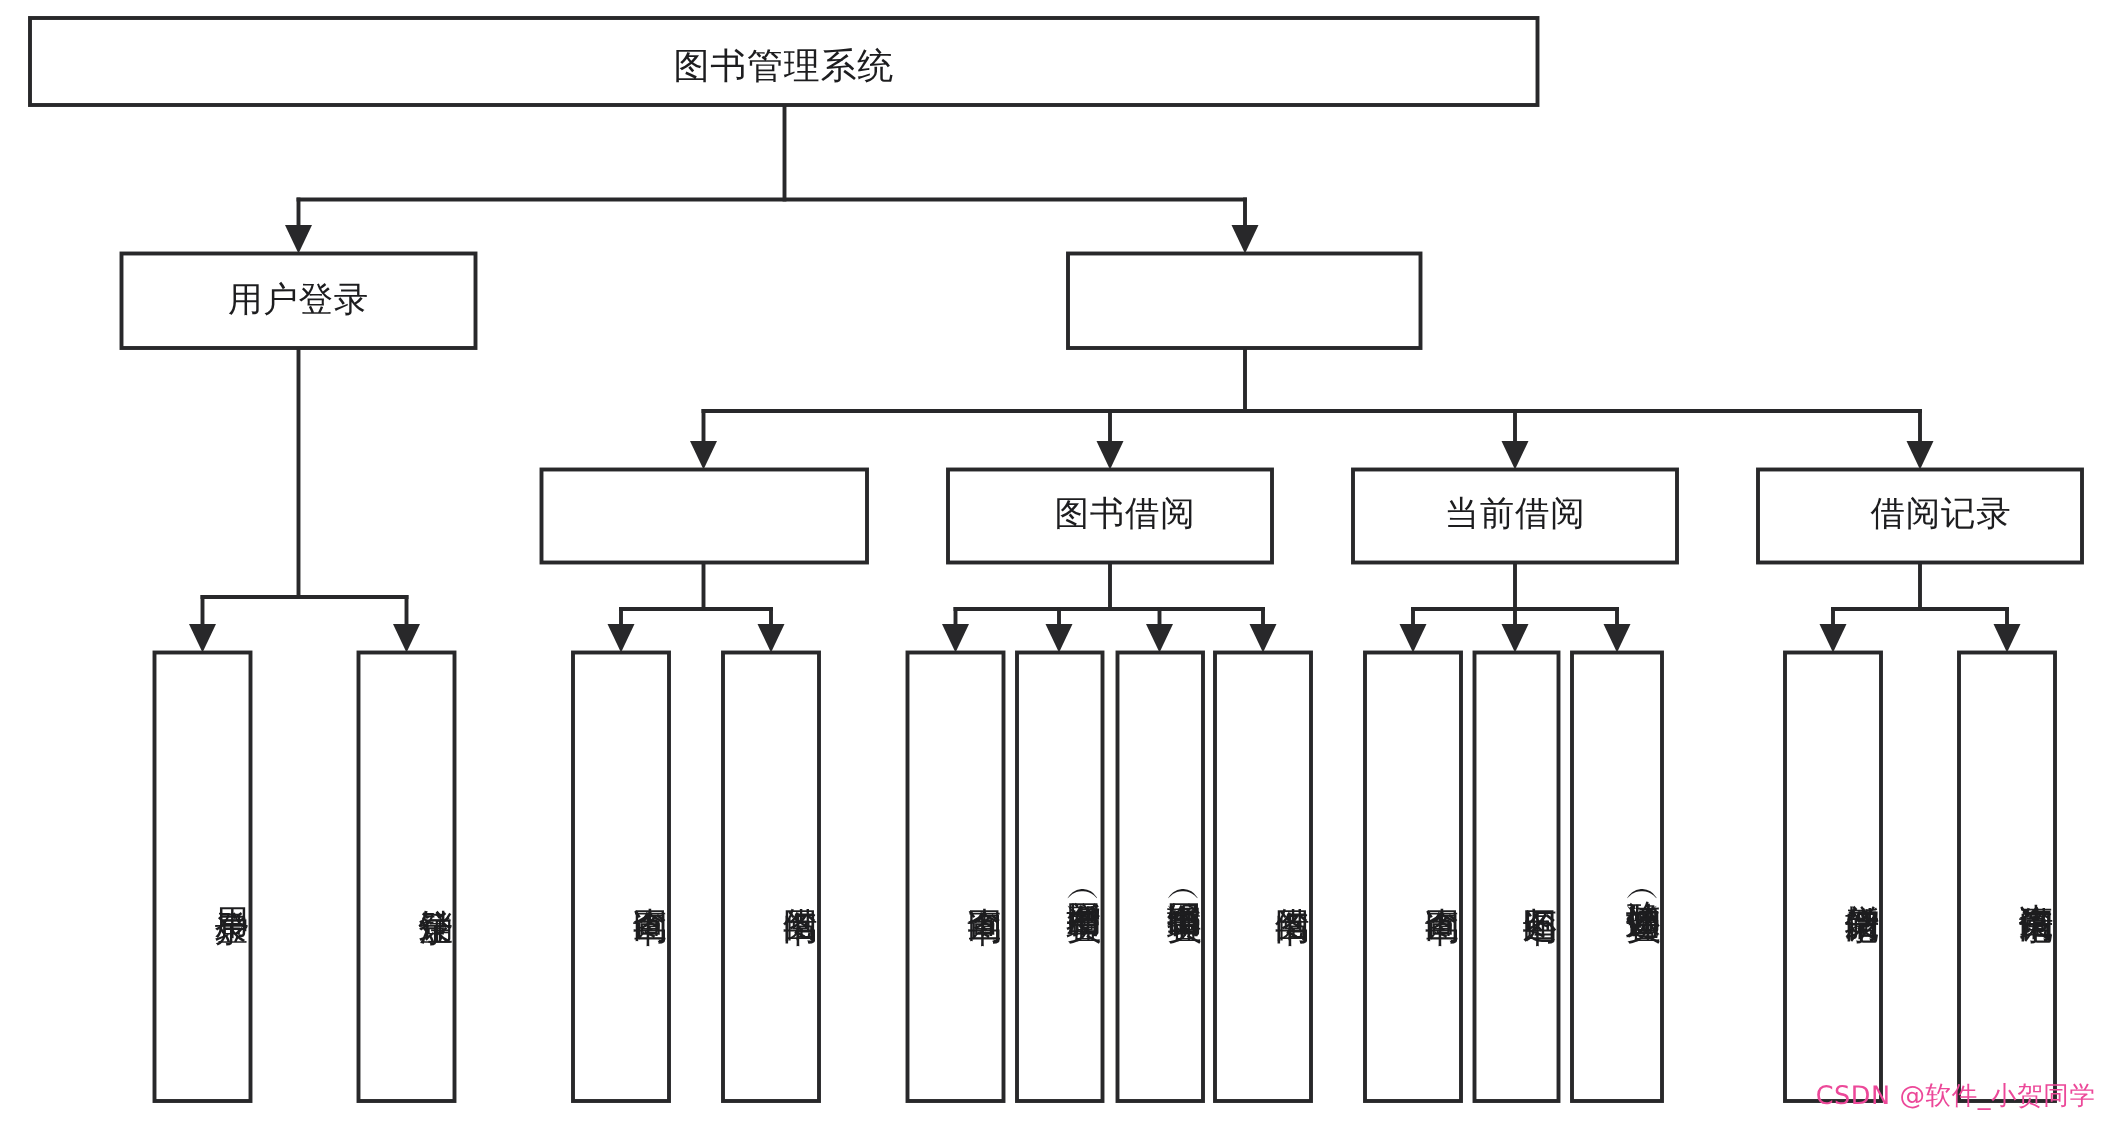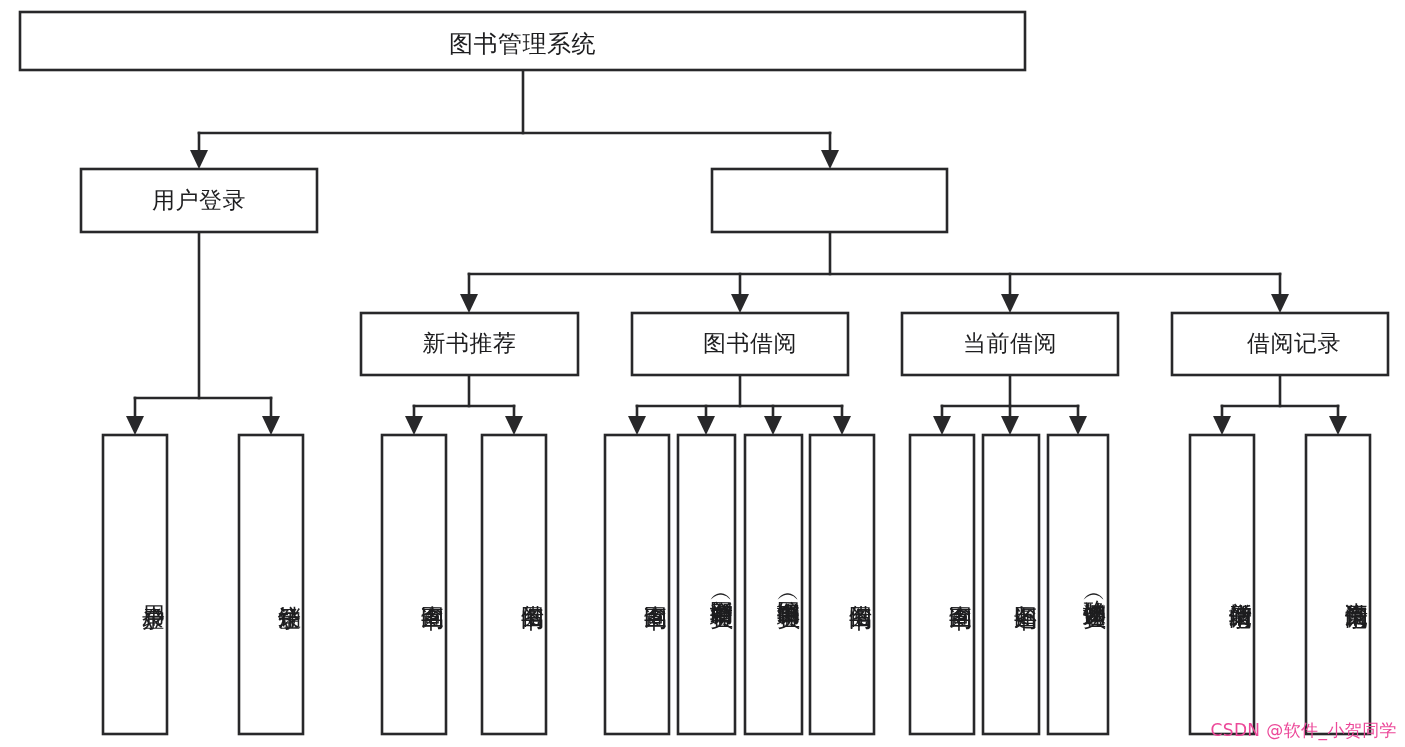--- a/index.html
+++ b/index.html
@@ -177,21 +177,20 @@
     <rect class="node-rect" x="1048" y="435" width="60" height="299"></rect>
 
     <rect class="node-rect" x="1190" y="435" width="64" height="299"></rect>
     <rect class="node-rect" x="1306" y="435" width="64" height="299"></rect>
   </svg>
 
   <div class="node-label horizontal root" style="left:20px; top:12px; width:1005px; height:64px;">图书管理系统</div>
 
   <div class="node-label horizontal" style="left:81px; top:169px; width:236px; height:63px;">用户登录</div>
 
-  <div class="node-label horizontal" style="left:361px; top:313px; width:217px; height:62px;">新书推荐</div>
   <div class="node-label horizontal" style="left:632px; top:313px; width:236px; height:62px;border-radius:21px;">图书借阅</div>
   <div class="node-label horizontal" style="left:902px; top:313px; width:216px; height:62px;">当前借阅</div>
   <div class="node-label horizontal" style="left:1172px; top:313px; width:216px; height:62px;padding-left:28px;">借阅记录</div>
 
   <div class="node-label vertical" style="left:103px; top:435px; width:64px; height:299px;">用户登录</div>
   <div class="node-label vertical" style="left:239px; top:435px; width:64px; height:299px;">注销登录</div>
 
   <div class="node-label vertical" style="left:382px; top:435px; width:64px; height:299px;">查询图书</div>
   <div class="node-label vertical" style="left:482px; top:435px; width:64px; height:299px;">借阅图书</div>
 

